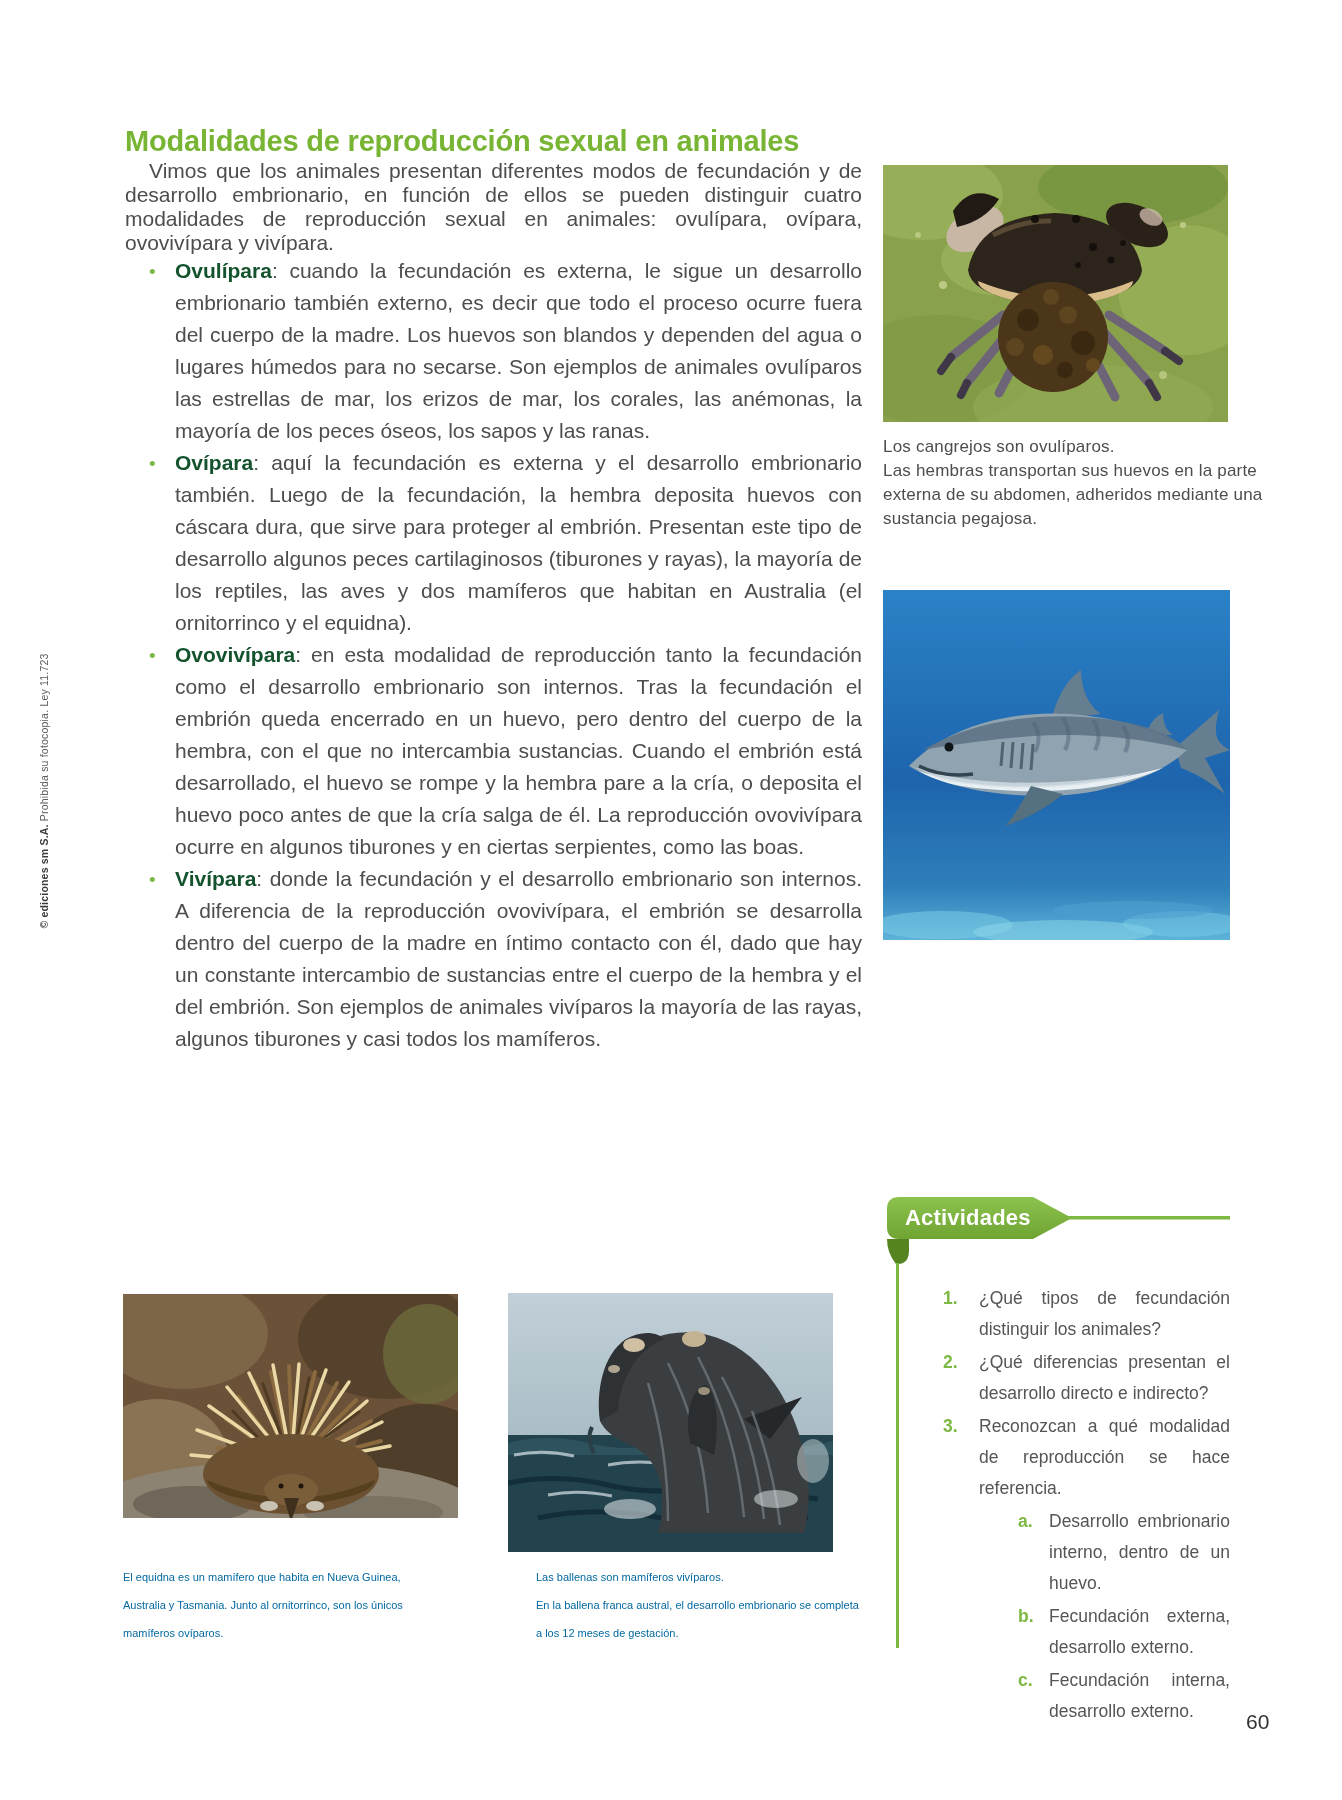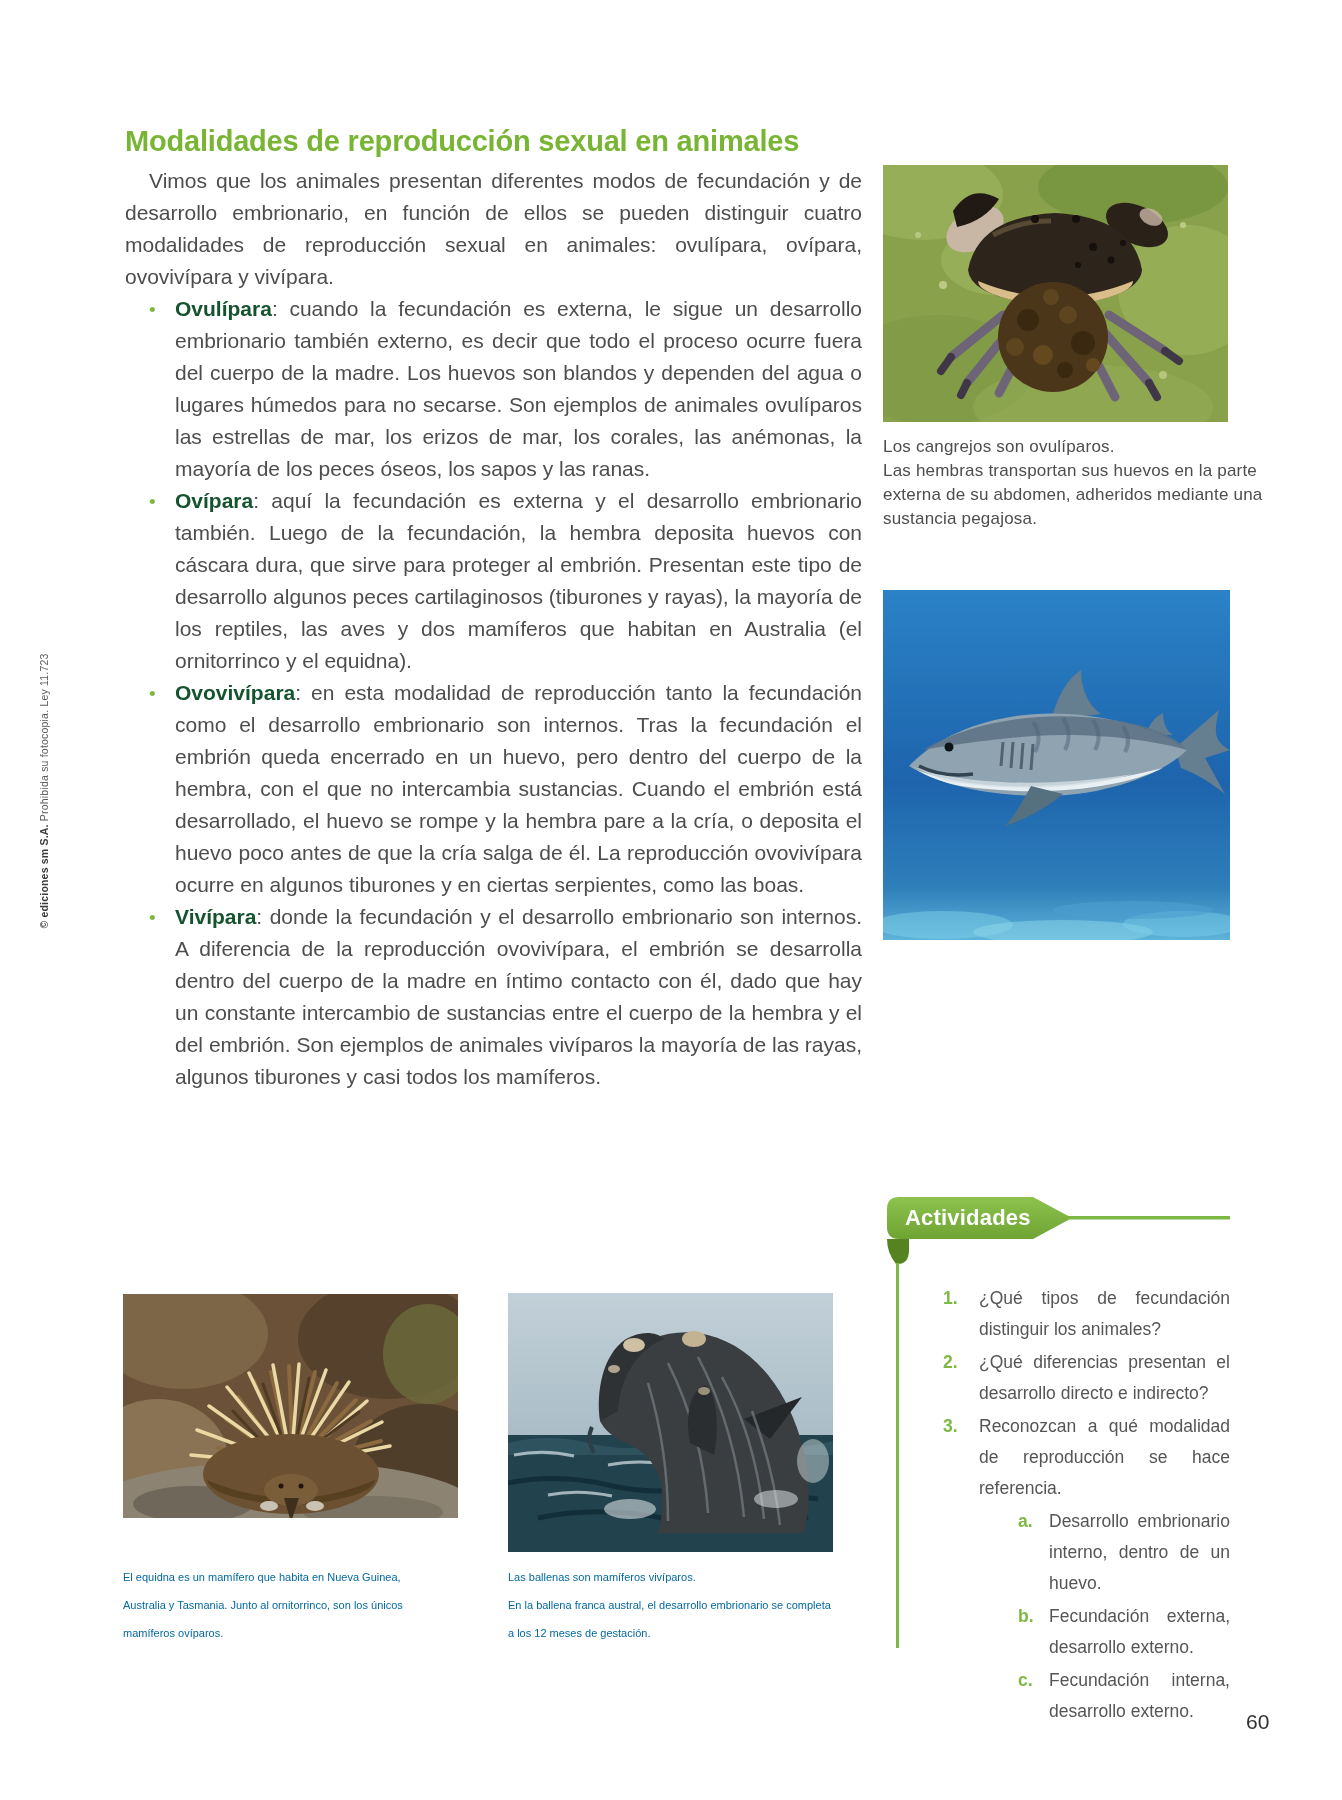--- a/index.html
+++ b/index.html
@@ -7,22 +7,22 @@
         font-family:"Liberation Sans","DejaVu Sans",sans-serif;color:#4d4d4d;}
 
   
   .copyright{position:absolute;left:-133px;top:782px;width:360px;height:18px;
              transform:rotate(-90deg);font-size:10.5px;color:#5a5a5a;text-align:center;
              letter-spacing:.2px;white-space:nowrap;}
   .copyright b{color:#3c3c3c;}
 
   
   .main-col{position:absolute;left:125px;top:124px;width:737px;}
-  .title{margin:0 0 7px 0;font-size:29px;line-height:34px;font-weight:bold;color:#79b534;letter-spacing:-.2px;}
-  .intro{margin:0;font-size:21px;line-height:32px;text-align:justify;text-indent:24px;}
+  .title{margin:0 0 1px 0;font-size:29px;line-height:34px;font-weight:bold;color:#79b534;letter-spacing:-.2px;}
+  .intro{margin:0;font-size:21px;line-height:24px;text-align:justify;text-indent:24px;}
   .bullets{margin:0;padding:0;list-style:none;font-size:21px;line-height:32px;}
   .bullets li{position:relative;padding-left:50px;text-align:justify;}
   .bullets li::before{content:"\2022";position:absolute;left:24px;top:1px;color:#7cb842;font-size:19px;}
   .term{font-weight:bold;color:#14532d;}
 
   
   .fig{position:absolute;}
   .fig svg{display:block;}
   .fig-cap{margin-top:13px;font-size:17px;line-height:24px;color:#4d4d4d;white-space:pre-line;letter-spacing:.2px;}
   .fig-cap.wide{line-height:25px;}
@@ -311,18 +311,18 @@
 
       <path d="M182 150 C 176 118 184 96 198 92 C 208 98 212 132 206 162 Z" fill="#2a2e31"></path>
       <ellipse cx="196" cy="98" rx="6" ry="4" fill="#b7a88c" opacity=".8"></ellipse>
 
       <ellipse cx="122" cy="216" rx="26" ry="10" fill="#e8eef0" opacity=".55"></ellipse>
       <ellipse cx="268" cy="206" rx="22" ry="9" fill="#e8eef0" opacity=".5"></ellipse>
       <ellipse cx="305" cy="168" rx="16" ry="22" fill="#dfe9ec" opacity=".45"></ellipse>
       <path d="M86 160 q-8 -14 -2 -26" stroke="#2c3f47" stroke-width="4" fill="none"></path>
     </svg>
   </figure>
-  <div class="bcap" style="left:508px;top:1563px;width:330px;">Las ballenas son mamíferos vivíparos.
+  <div class="bcap" style="left:536px;top:1563px;width:330px;">Las ballenas son mamíferos vivíparos.
 En la ballena franca austral, el desarrollo embrionario se completa a los 12 meses de gestación.</div>
 
   <div class="page-number">60</div>
 
 </div>
 
 </body></html>

